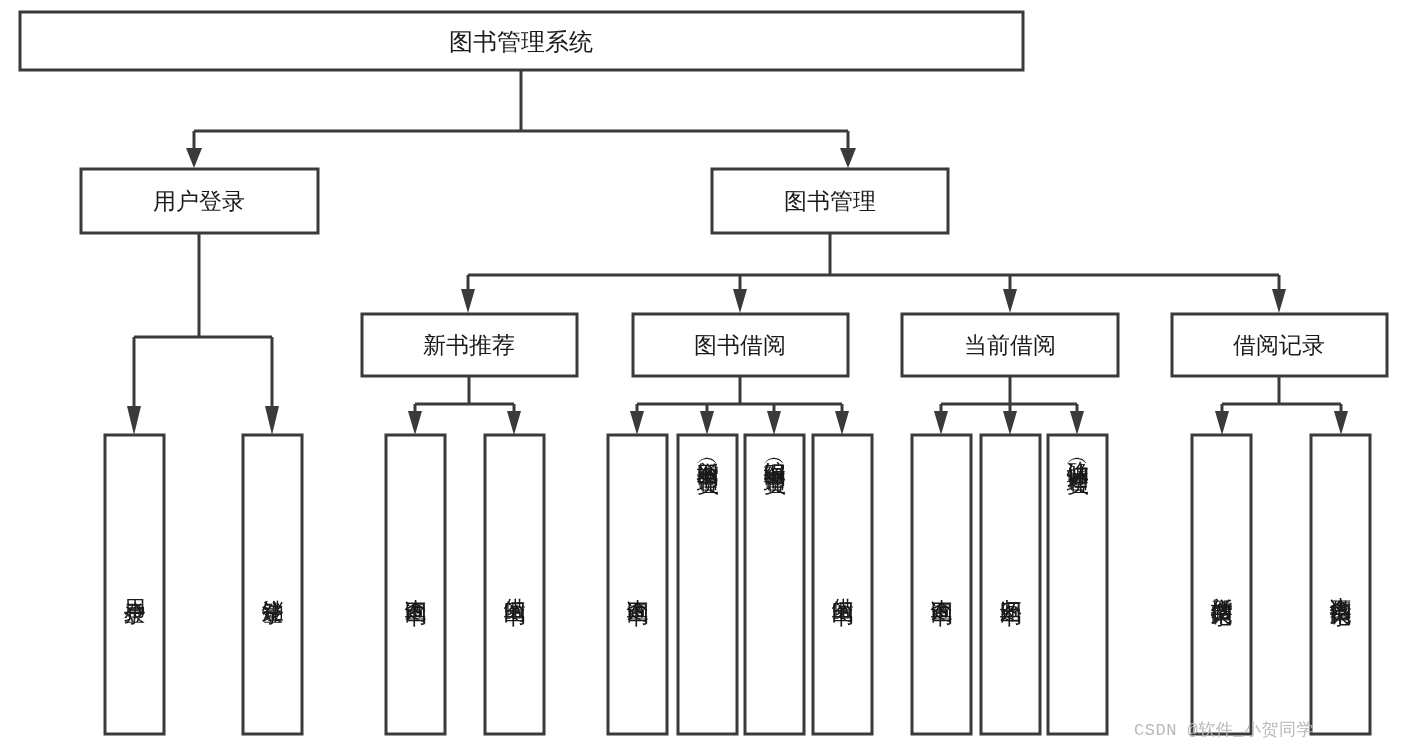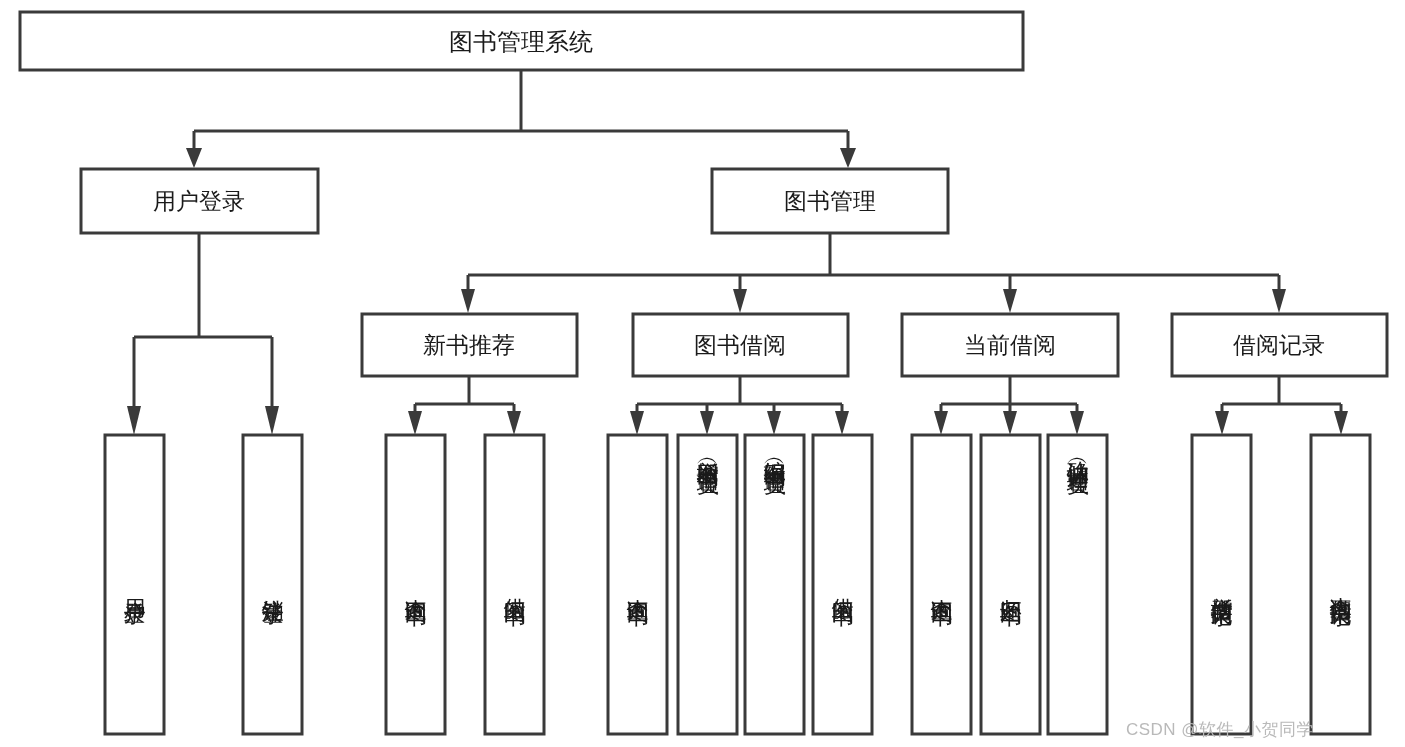--- a/index.html
+++ b/index.html
@@ -55,21 +55,21 @@
     font-size: 22px;
     line-height: 1.12;
     letter-spacing: 2px;
     color: #1a1a1a;
     white-space: nowrap;
   }
   .watermark {
     position: absolute;
     right: 8px;
     bottom: 6px;
-    font-family: Liberation Sans, sans-serif;
+    font-family: Liberation Mono, monospace;
     font-size: 17px;
     color: #b9b9b9;
     letter-spacing: 0.5px;
     white-space: nowrap;
   }
 </style>
 </head>
 <body>
 
 <div id="diagram-root">

